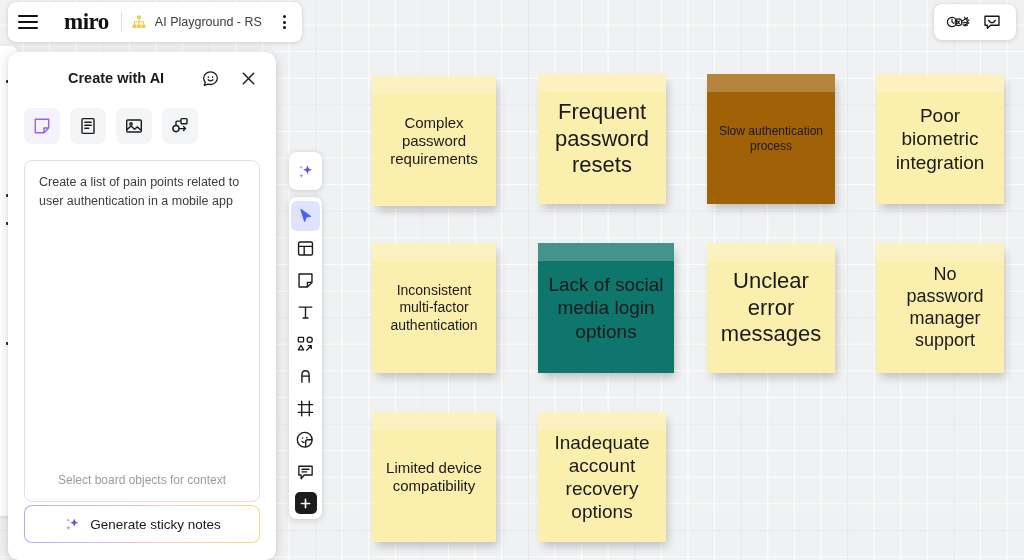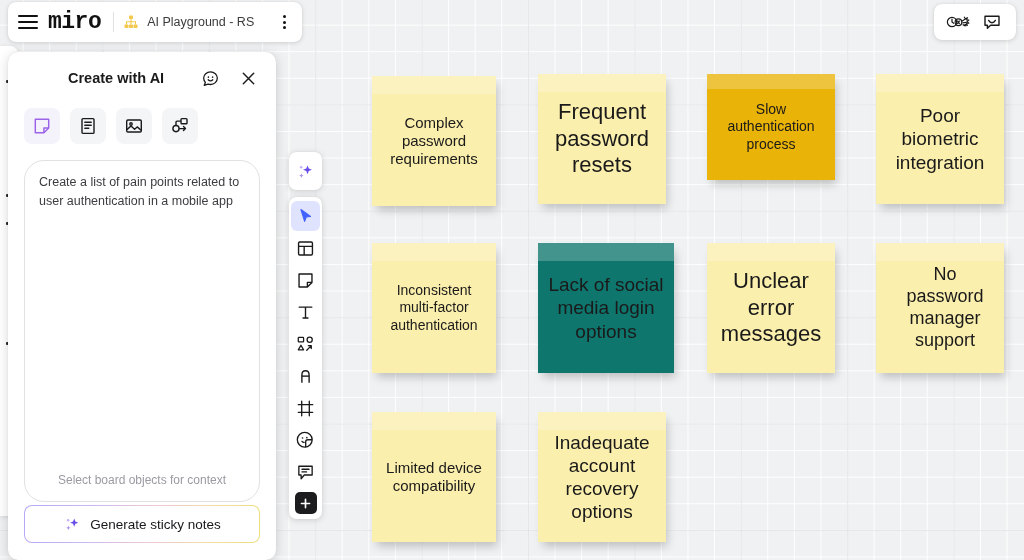--- a/index.html
+++ b/index.html
@@ -63,21 +63,21 @@
     border-radius: 8px;
     box-shadow: 0 1px 5px rgba(0,0,0,0.14), 0 0 1px rgba(0,0,0,0.12);
     display: flex; align-items: center;
     padding: 0 8px 0 10px;
     z-index: 20;
   }
   .hamburger { width: 20px; height: 14px; display: flex; flex-direction: column;
     justify-content: space-between; cursor: pointer; margin-right: 10px; }
   .hamburger span { display: block; height: 2px; background: #111; border-radius: 2px; }
   #logo { font-size: 23px; font-weight: 700; letter-spacing: -0.5px; color: #111;
-    font-family: Liberation Mono, monospace; margin-right: 12px; }
+    font-family: Liberation Serif, serif; margin-right: 12px; margin-left: 16px; }
   .vdiv { width: 1px; height: 20px; background: #e0e0e0; margin: 0 9px 0 0; }
   #board-title { font-size: 12.5px; color: #3b3b3b; white-space: nowrap;
     overflow: hidden; text-overflow: ellipsis; max-width: 125px; }
   .kebab { margin-left: auto; width: 20px; height: 20px; display: flex;
     flex-direction: column; align-items: center; justify-content: center; gap: 2.5px;
     cursor: pointer; }
   .kebab i { width: 3px; height: 3px; background: #111; border-radius: 50%; display: block; }
 
   
   #topright {
@@ -120,21 +120,21 @@
   .type-btn {
     width: 36px; height: 36px; border-radius: 8px; background: #f4f5f7;
     display: flex; align-items: center; justify-content: center; cursor: pointer;
   }
   .type-btn.active { background: #f4f2fb; }
 
   #prompt-box {
     margin-top: 16px;
     height: 342px;
     border: 1px solid #e1e1e3;
-    border-radius: 20px;
+    border-radius: 8px;
     padding: 12px 14px;
     position: relative;
     cursor: text;
   }
   #prompt-text { font-size: 12.5px; color: #3c3c41; line-height: 1.5; }
   #ctx-hint {
     position: absolute; left: 0; right: 0; bottom: 14px;
     text-align: center; font-size: 12px; color: #9a9aa2;
   }
 
@@ -188,21 +188,21 @@
 
   <div id="canvas"></div>
 
   <div id="sticky-layer">
       <div class="sticky" style="left: 372px; top: 76px; width: 124px; height: 130px; background: rgb(251, 239, 173); font-size: 15px;">
         <span class="st-txt">Complex password requirements</span>
       </div>
       <div class="sticky" style="left: 538px; top: 74px; width: 128px; height: 130px; background: rgb(251, 239, 173); font-size: 22px;">
         <span class="st-txt">Frequent password resets</span>
       </div>
-      <div class="sticky" style="left: 707px; top: 74px; width: 128px; height: 106px; background: #eab308; font-size: 14px;">
+      <div class="sticky" style="left: 707px; top: 74px; width: 128px; height: 130px; background: #a16207; font-size: 12px;">
         <span class="st-txt">Slow authentication process</span>
       </div>
       <div class="sticky" style="left: 876px; top: 74px; width: 128px; height: 130px; background: rgb(251, 239, 173); font-size: 19px;">
         <span class="st-txt">Poor biometric integration</span>
       </div>
       <div class="sticky" style="left: 372px; top: 243px; width: 124px; height: 130px; background: rgb(251, 239, 173); font-size: 14px;">
         <span class="st-txt">Inconsistent multi-factor authentication</span>
       </div>
       <div class="sticky" style="left: 538px; top: 243px; width: 136px; height: 130px; background: #0f766e; font-size: 19px;">
         <span class="st-txt">Lack of social media login options</span>

